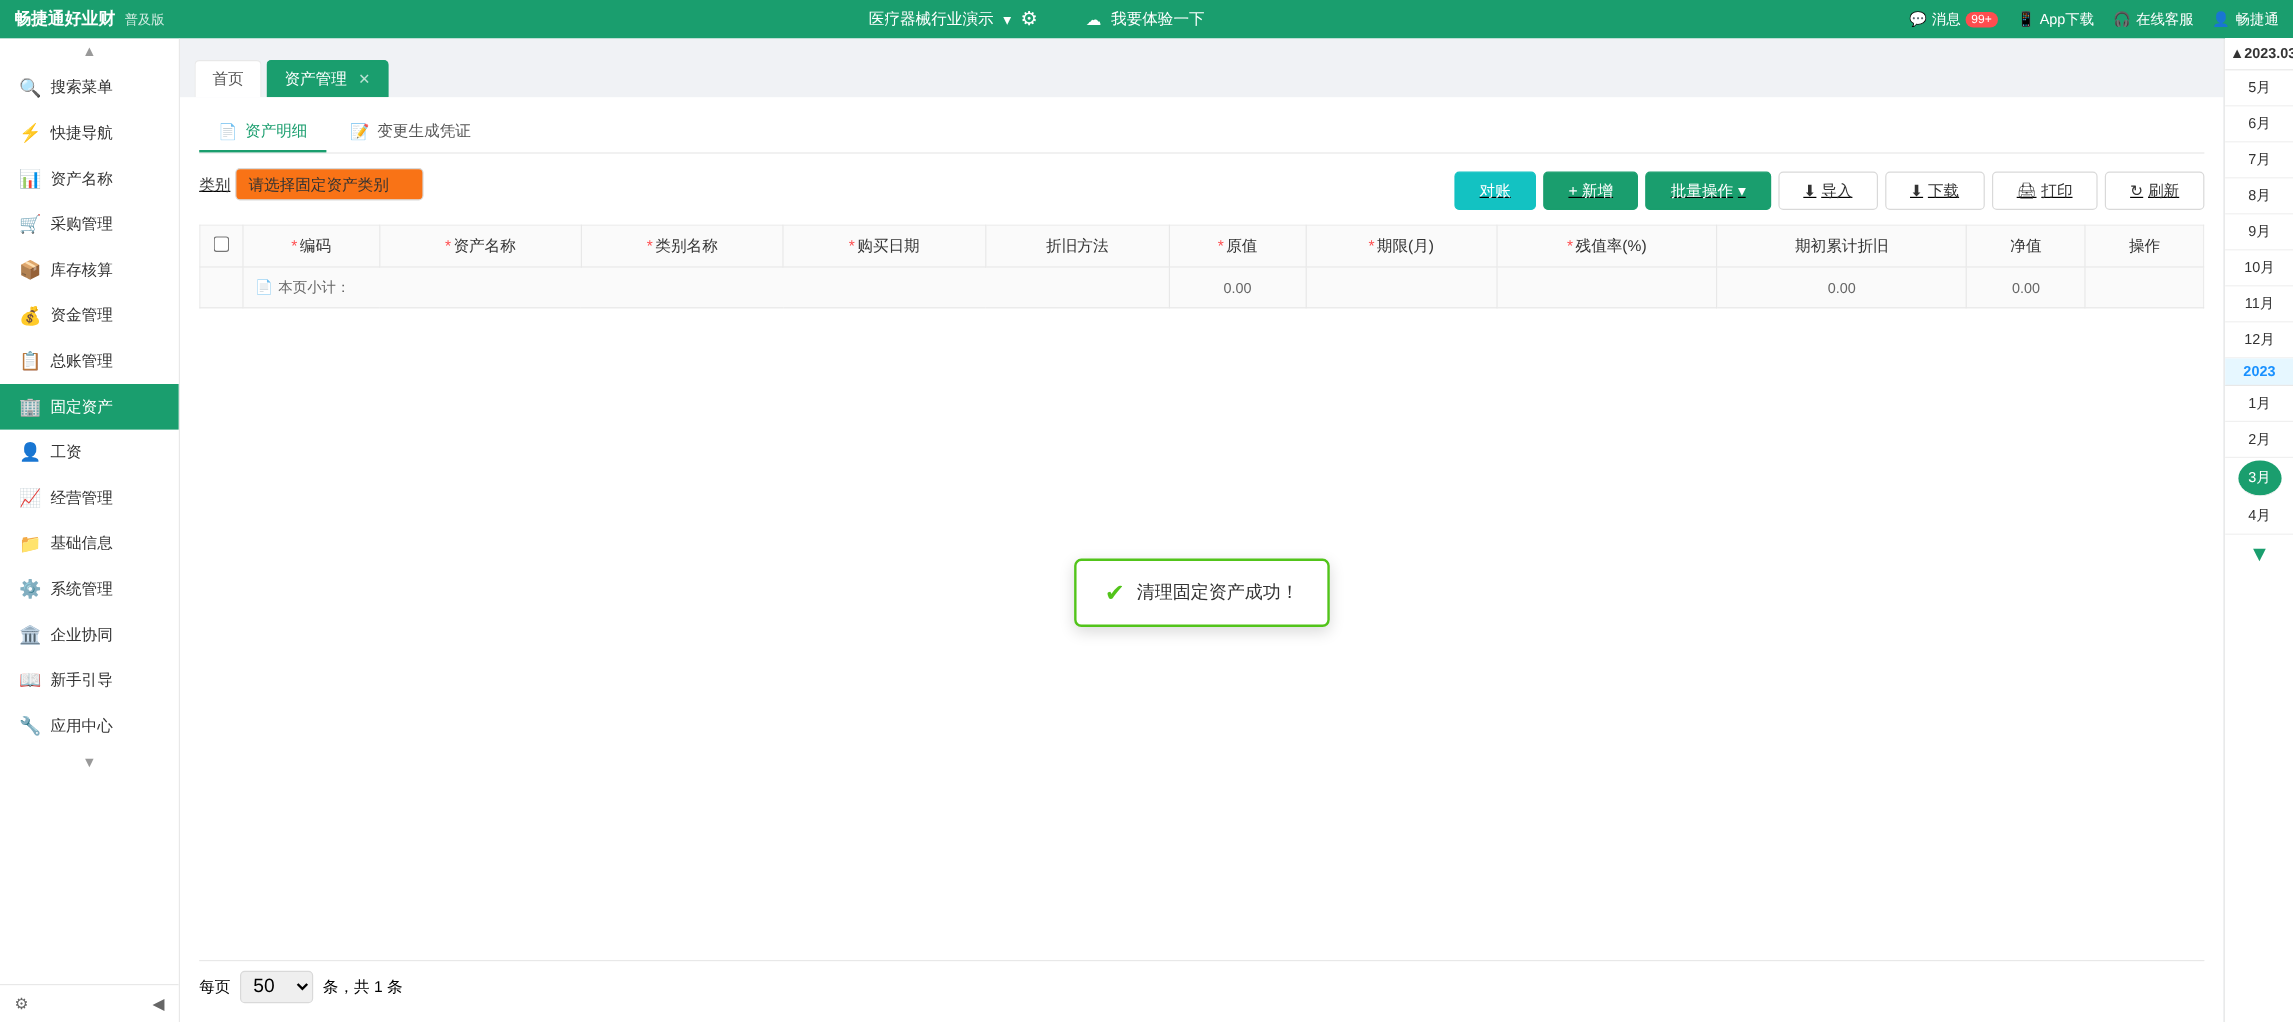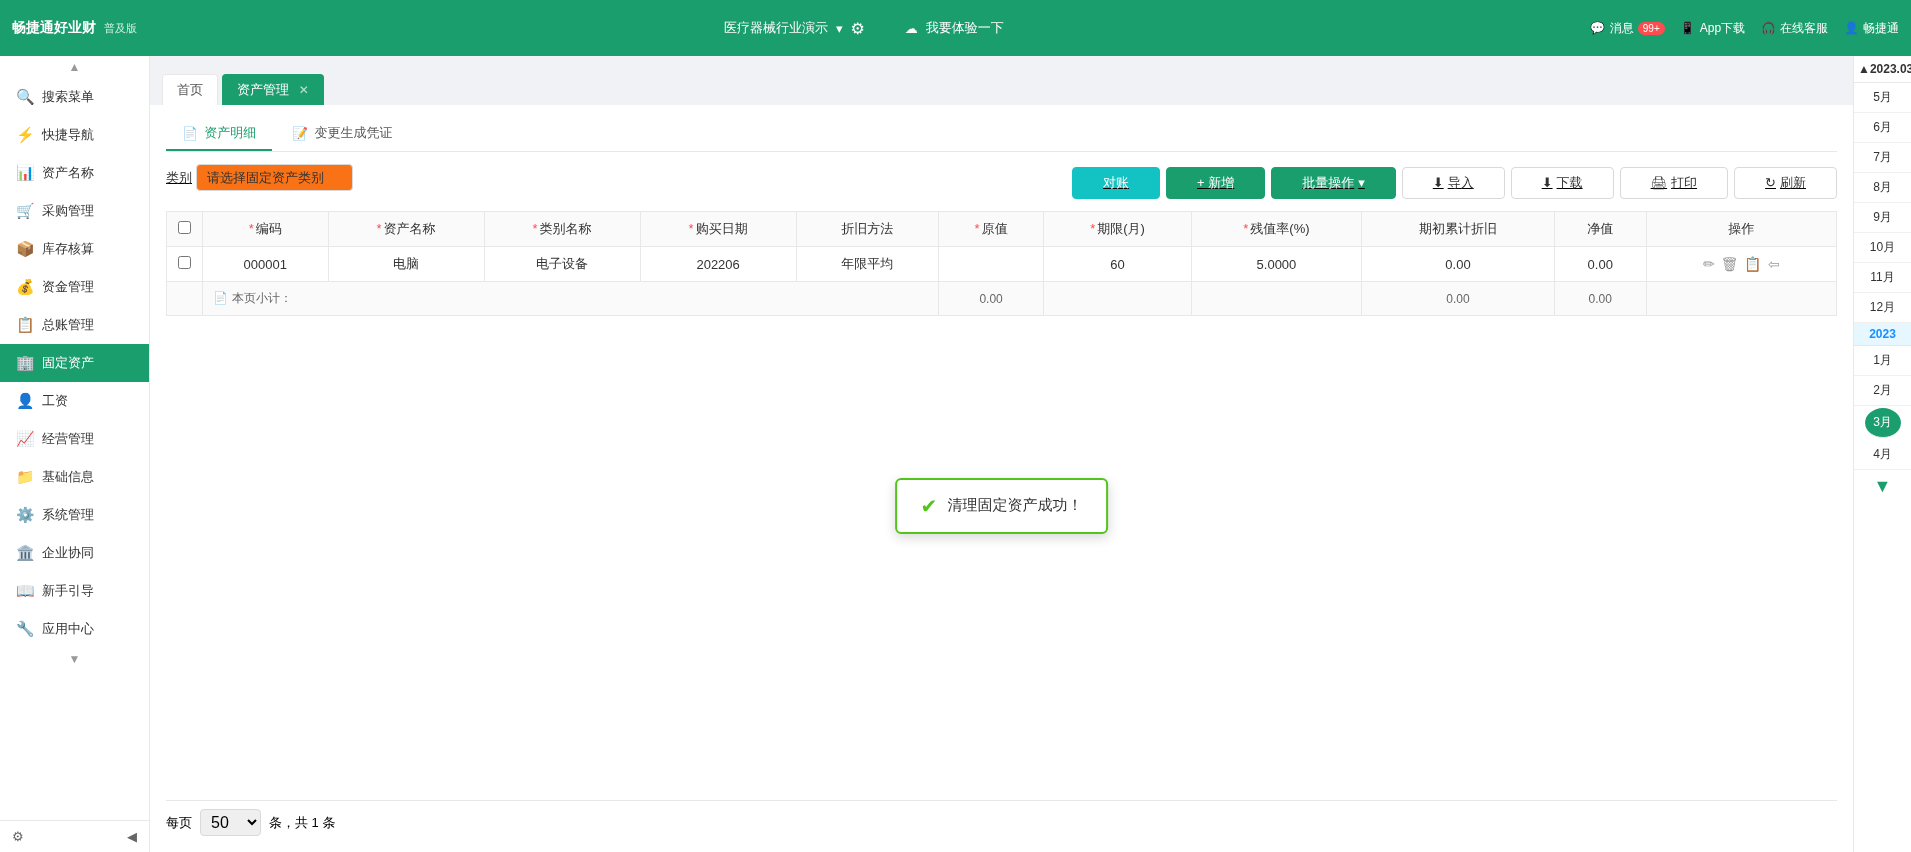--- a/index.html
+++ b/index.html
@@ -1,20 +1,20 @@
 <!DOCTYPE html>
 <html><head>
   <meta charset="utf-8">
   <style>
     * { box-sizing: border-box; margin: 0; padding: 0; }
     body { font-family: 'Microsoft YaHei', Arial, sans-serif; font-size: 13px; background: #f0f2f5; display: flex; flex-direction: column; height: 852px; overflow: hidden; }
 
     
     .topbar {
-      height: 56px;
+      height: 32px;
       background: #1a9e6e;
       display: flex;
       align-items: center;
       padding: 0 12px;
       color: #fff;
       flex-shrink: 0;
       justify-content: space-between;
     }
     .topbar-left { display: flex; align-items: center; gap: 8px; }
     .topbar-logo { font-size: 14px; font-weight: bold; }
@@ -134,21 +134,21 @@
       align-items: center;
       justify-content: space-between;
       margin-bottom: 10px;
       flex-shrink: 0;
       text-decoration: underline;
     }
     .toolbar-left { display: flex; align-items: center; gap: 8px; }
     .toolbar-right { display: flex; align-items: center; gap: 6px; }
 
     .btn {
-      padding: 6px 30px;
+      padding: 6px 20px;
       border-radius: 4px;
       border: 1px solid #d9d9d9;
       background: #fff;
       cursor: pointer;
       font-size: 13px;
       color: #333;
       display: flex;
       align-items: center;
       gap: 4px;
     }
@@ -471,43 +471,20 @@
               <th>折旧方法</th>
               <th><span class="required">*</span>原值</th>
               <th><span class="required">*</span>期限(月)</th>
               <th><span class="required">*</span>残值率(%)</th>
               <th>期初累计折旧</th>
               <th>净值</th>
               <th>操作</th>
             </tr>
           </thead>
           <tbody>
-            <tr>
-              <td class="checkbox-cell">
-                <input type="checkbox" style="">
-              </td>
-              <td>000001</td>
-              <td>电脑</td>
-              <td>电子设备</td>
-              <td>202206</td>
-              <td>年限平均</td>
-              <td></td>
-              <td>60</td>
-              <td>5.0000</td>
-              <td>0.00</td>
-              <td>0.00</td>
-              <td>
-                <div class="action-icons">
-                  <span class="action-icon">✏</span>
-                  <span class="action-icon">🗑</span>
-                  <span class="action-icon">📋</span>
-                  <span class="action-icon">⇦</span>
-                </div>
-              </td>
-            </tr>
             <tr class="subtotal-row">
               <td></td>
               <td colspan="5" style="text-align:left;">
                 <span style="color:#1a9e6e;margin-right:4px;">📄</span>本页小计：
               </td>
               <td>0.00</td>
               <td></td>
               <td></td>
               <td>0.00</td>
               <td>0.00</td>

